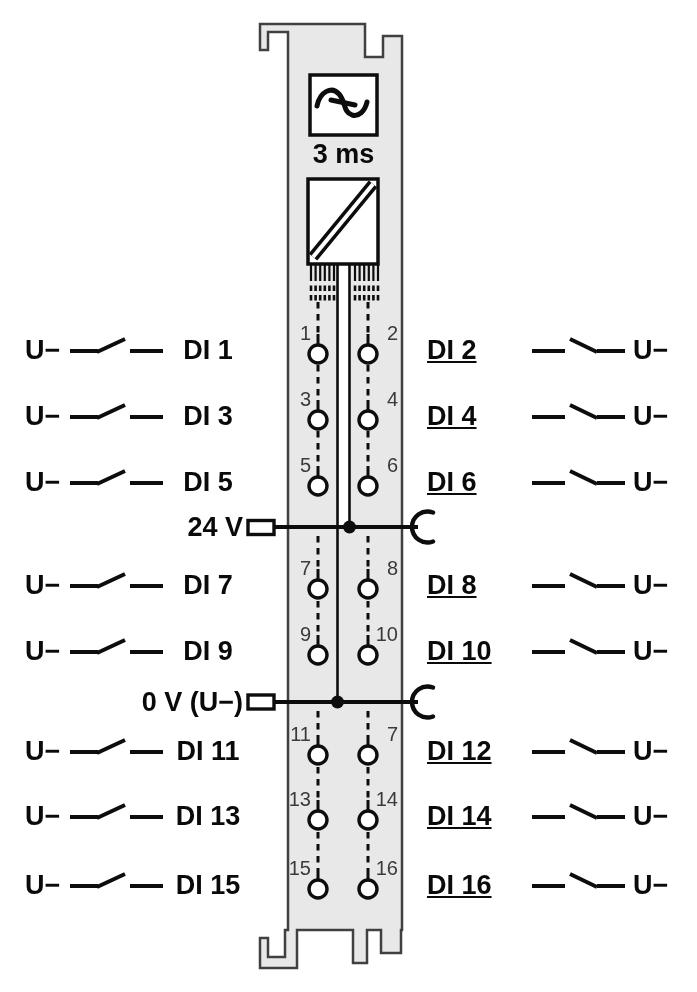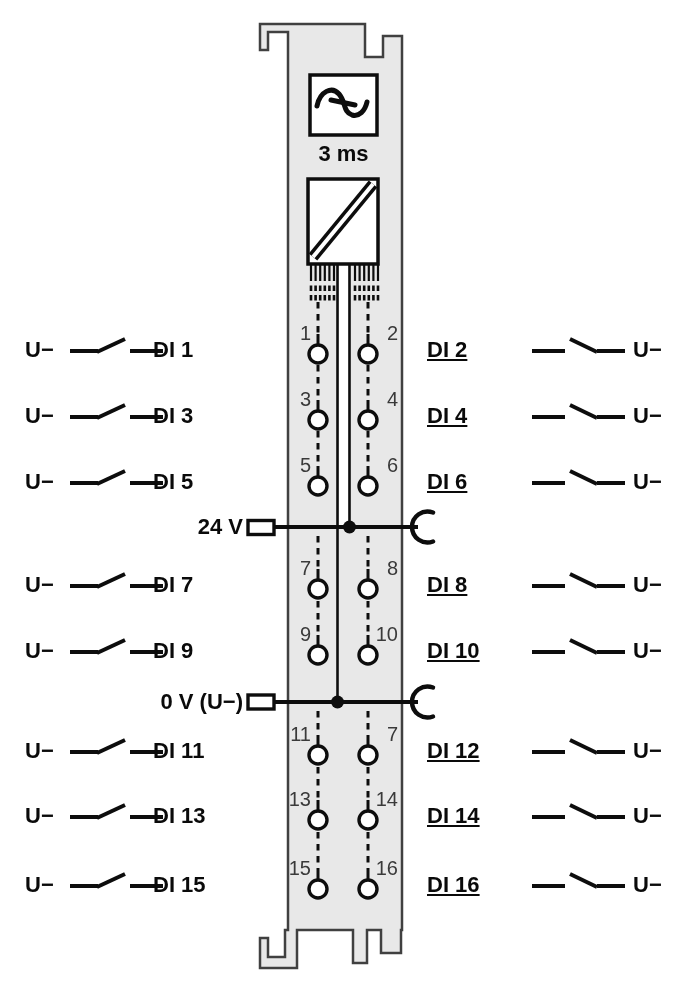--- a/index.html
+++ b/index.html
@@ -3,28 +3,28 @@
 <meta charset="utf-8">
 <style>
   html,body{margin:0;padding:0;background:#ffffff;}
   #stage{
     position:relative;width:697px;height:992px;background:#ffffff;overflow:hidden;
     font-family:"Liberation Sans",sans-serif;
   }
   #diagram-svg{position:absolute;left:0;top:0;}
   .lbl{
     position:absolute;height:30px;line-height:30px;
-    font-weight:700;font-size:22px;color:#0a0a0a;white-space:nowrap;
+    font-weight:700;font-size:27px;color:#0a0a0a;white-space:nowrap;
   }
   .num{
     position:absolute;height:26px;line-height:26px;
     font-weight:400;font-size:20px;color:#3a3a3a;white-space:nowrap;
   }
   .u-left{left:25px;width:46px;text-align:left;}
-  .di-left{left:153px;width:110px;text-align:left;}
+  .di-left{left:153px;width:110px;text-align:center;}
   .di-right{left:427px;width:130px;text-align:left;text-decoration:underline;}
   .u-right{left:633px;width:46px;text-align:left;}
   .pin-left{left:266px;width:45px;text-align:right;}
   .pin-right{left:353px;width:45px;text-align:right;}
   .pwr{left:99px;width:144px;text-align:right;height:32px;line-height:32px;}
   .filter-lbl{left:291px;width:105px;text-align:center;}
 </style>
 </head>
 <body>
 

